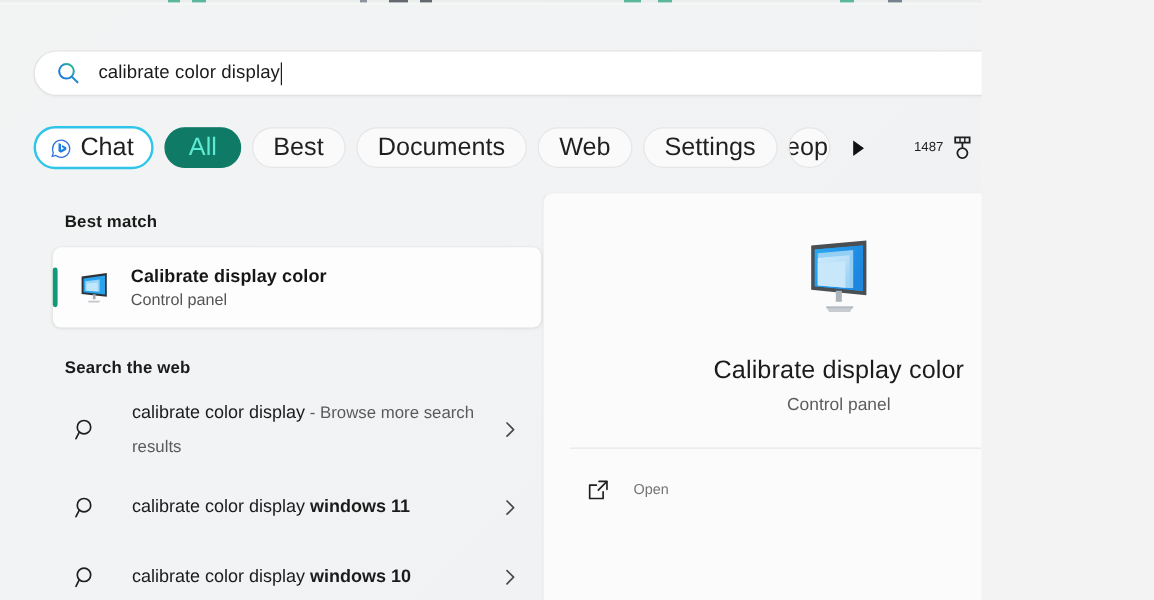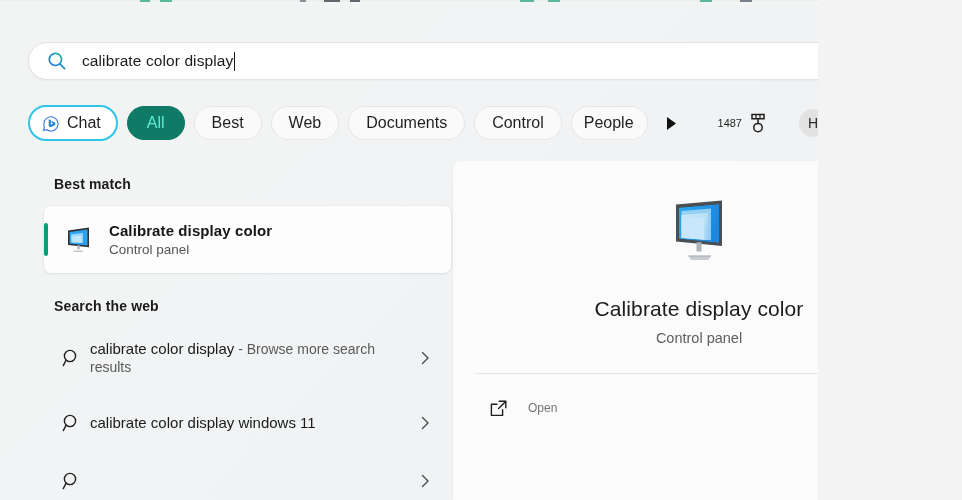--- a/index.html
+++ b/index.html
@@ -117,21 +117,21 @@
     align-items: center;
     gap: 9px;
   }
   .pill {
     height: 34px;
     border-radius: 17px;
     display: flex;
     align-items: center;
     justify-content: center;
     padding: 0 17px;
-    font-size: 16px;
+    font-size: 21px;
     color: #1f1f1f;
     background: #fafafa;
     border: 1px solid #e6e6e6;
     box-sizing: border-box;
     white-space: nowrap;
     cursor: default;
   }
   .pill.chat {
     background: #ffffff;
     border: 2px solid #2ec5e8;
@@ -281,27 +281,27 @@
     padding: 6px 0;
     box-sizing: border-box;
   }
   .web-row .mag {
     width: 20px; height: 20px;
     margin-left: 18px;
     flex: 0 0 auto;
     display:block;
   }
   .web-label {
-    margin-left: 8px;
+    margin-left: 28px;
     font-size: 15px;
     color: #1b1b1b;
-    line-height: 18px;
+    line-height: 28px;
     max-width: 290px;
   }
-  .web-label .suffix-bold { font-weight: normal; }
+  .web-label .suffix-bold { font-weight: bold; }
   .web-label .suffix-gray { color: #5a5a5a; font-size: 14px; }
   .chev {
     position: absolute;
     right: 18px;
     top: 50%;
     transform: translateY(-50%);
     width: 16px; height: 16px;
   }
 
   
@@ -392,27 +392,27 @@
       <span>Chat</span>
     </div>
 
     <div class="pill active">
       <span>All</span>
     </div>
     <div class="pill">
       <span>Best</span>
     </div>
     <div class="pill">
+      <span>Documents</span>
+    </div>
+    <div class="pill">
       <span>Web</span>
     </div>
     <div class="pill">
-      <span>Documents</span>
-    </div>
-    <div class="pill">
-      <span>Control</span>
+      <span>Settings</span>
     </div>
     <div class="pill people">
       <span>People</span>
     </div>
 
     <div class="scroll-arrow">
       <svg width="13" height="15" viewBox="0 0 13 15">
         <path d="M2 1 L11 7.5 L2 14 Z" fill="#111111"></path>
       </svg>
     </div>
@@ -497,20 +497,21 @@
       <svg class="chev" viewBox="0 0 16 16">
         <path d="M5.5 2.5 L11 8 L5.5 13.5" fill="none" stroke="#4a4a4a" stroke-width="1.4" stroke-linecap="round" stroke-linejoin="round"></path>
       </svg>
     </div>
 
     <div class="web-row" style="margin-top:8px;">
       <svg class="mag" viewBox="0 0 20 20">
         <circle cx="8" cy="8" r="5.6" fill="none" stroke="#1f1f1f" stroke-width="1.4"></circle>
         <line x1="4.1" y1="12.1" x2="1.3" y2="17.6" stroke="#1f1f1f" stroke-width="1.4" stroke-linecap="round"></line>
       </svg>
+      <div class="web-label"><span>calibrate color display </span><span class="suffix-bold">windows 10</span></div>
       <svg class="chev" viewBox="0 0 16 16">
         <path d="M5.5 2.5 L11 8 L5.5 13.5" fill="none" stroke="#4a4a4a" stroke-width="1.4" stroke-linecap="round" stroke-linejoin="round"></path>
       </svg>
     </div>
 
   </div>
 
   <div id="preview-pane">
 
     <div class="preview-icon-wrap">

